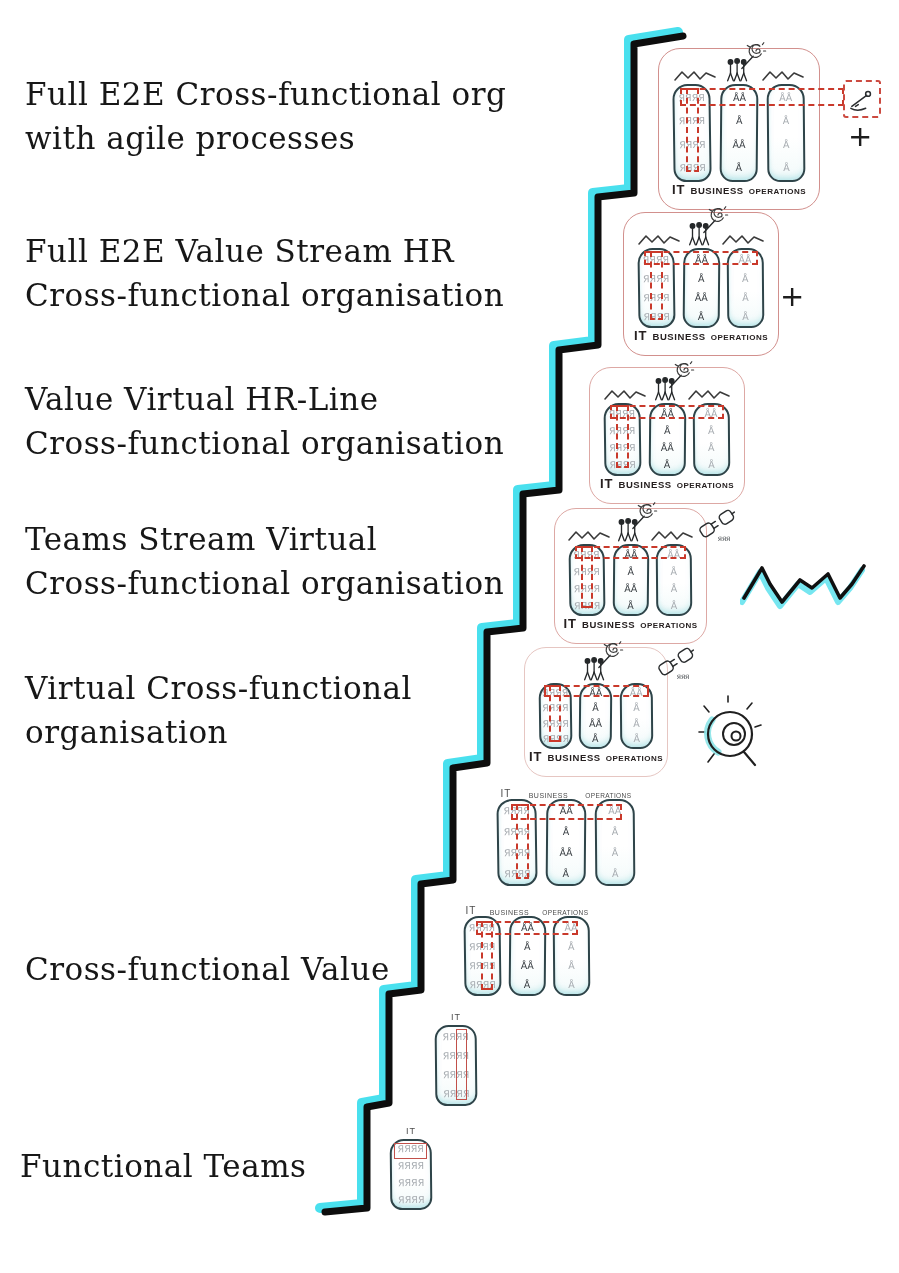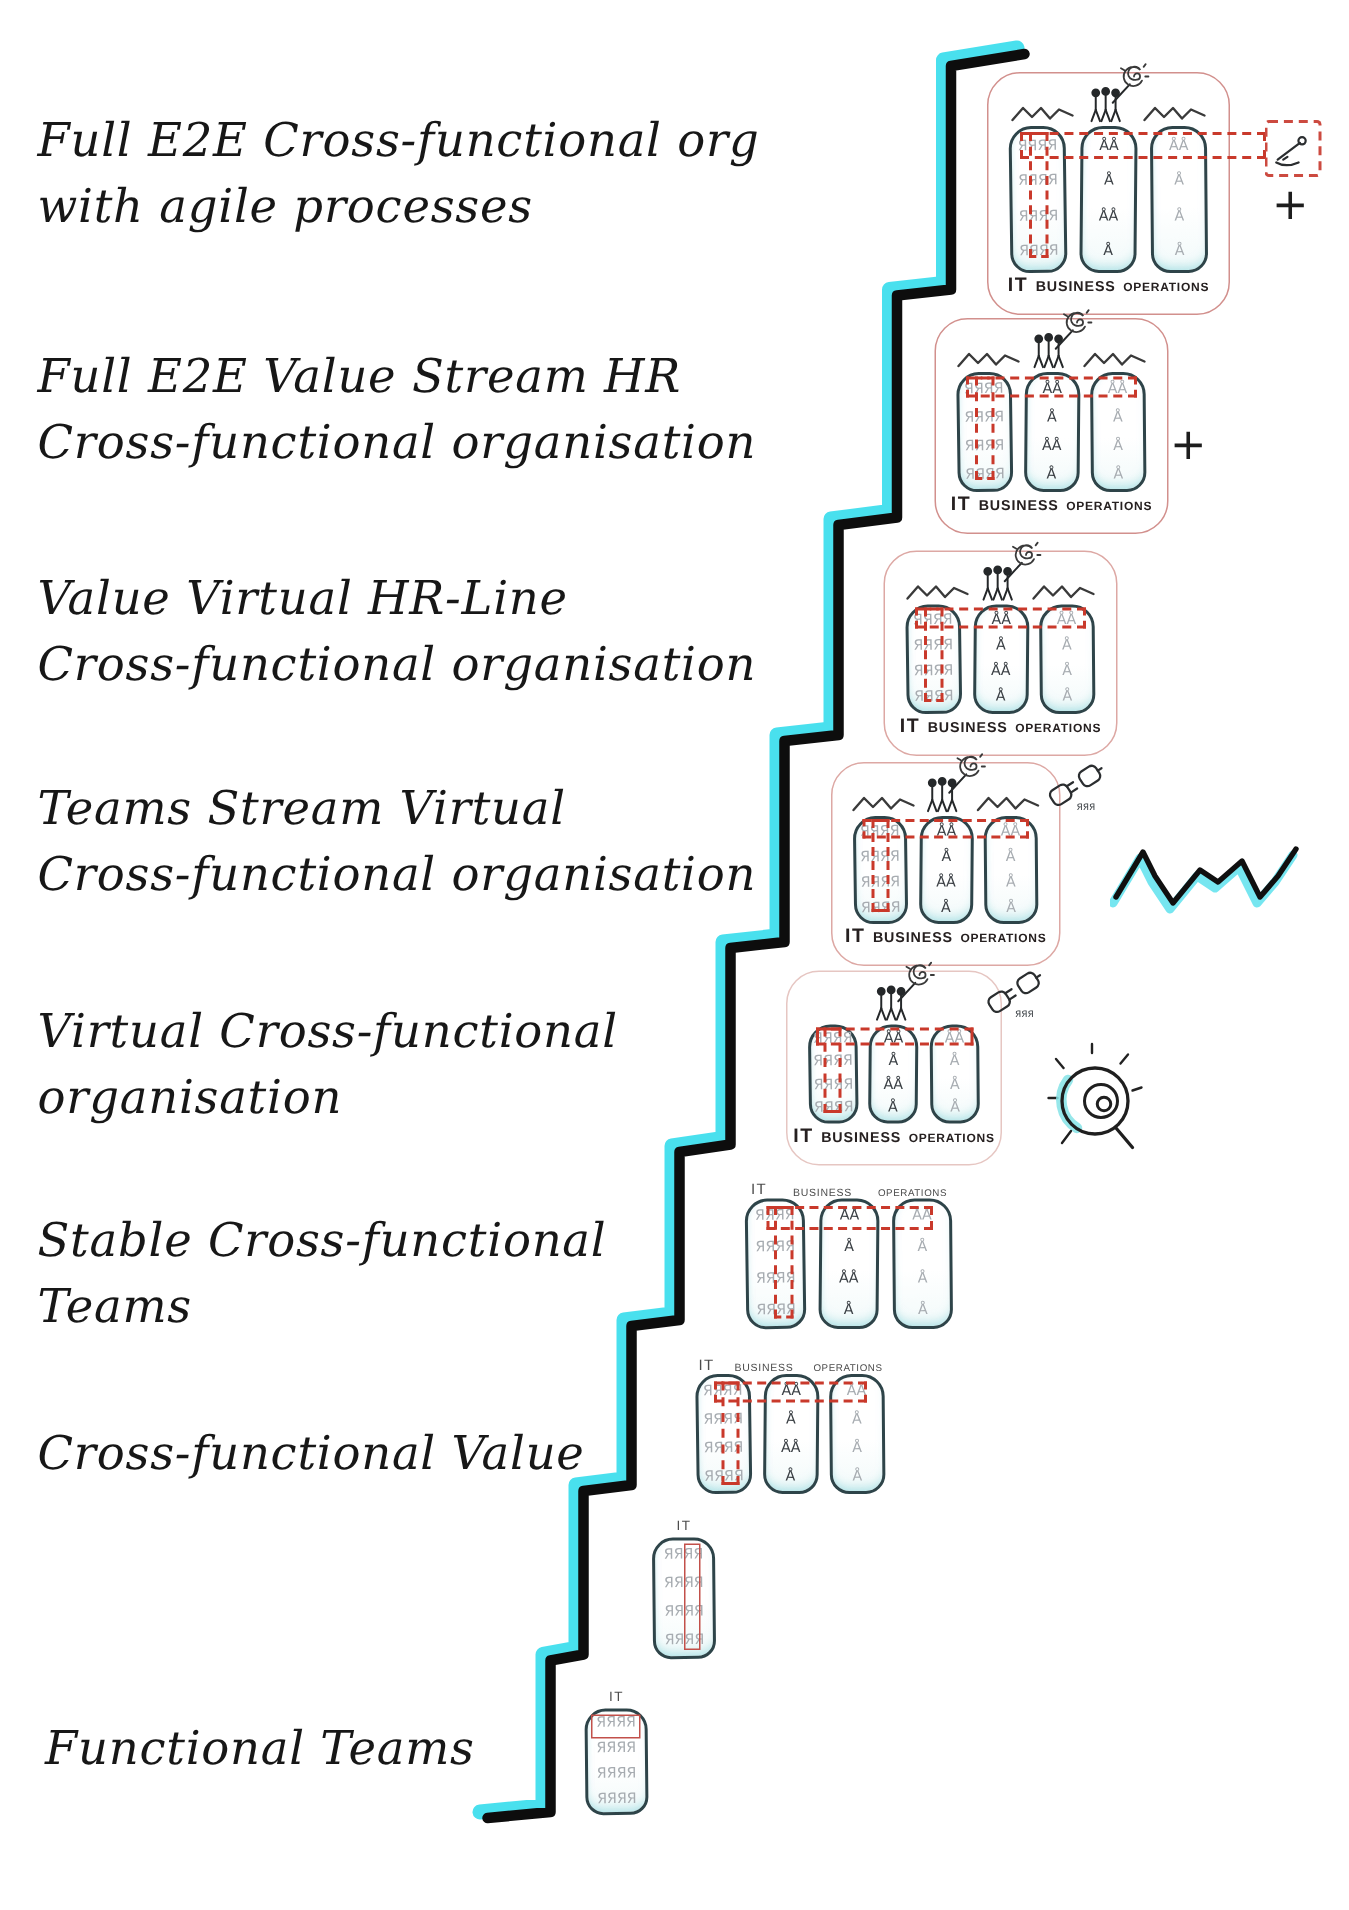--- a/index.html
+++ b/index.html
@@ -1,19 +1,19 @@
 <!DOCTYPE html>
 <html><head>
 <meta charset="utf-8">
 <style>
   html,body{margin:0;padding:0;background:#ffffff;}
   .stage{position:relative;width:899px;height:1273px;background:#fff;overflow:hidden;
          font-family:"DejaVu Serif",serif;}
   .stairs-svg{position:absolute;left:0;top:0;z-index:1;}
-  .label{position:absolute;z-index:3;font-style:italic;font-size:31px;line-height:44px;
+  .label{position:absolute;z-index:3;font-size:31px;line-height:44px;
          color:#171717;letter-spacing:.5px;white-space:nowrap;}
   .panel{position:absolute;z-index:2;}
   .container{position:absolute;inset:-2px;border-radius:22px;pointer-events:none;}
   .container.strong{border:1.6px solid #d2908d;}
   .container.faint{border:1.3px solid #dda8a4;}
   .container.ghost{border:1px solid #e6c6c2;}
   .deco-row{position:relative;height:32px;display:flex;align-items:flex-end;
             justify-content:space-around;padding:2px 10px 0 10px;}
   .deco-row .icon{display:inline-flex;}
   .spiral-abs{position:absolute;top:-10px;left:54%;}
@@ -434,24 +434,20 @@
         <line x1="58" y1="13" x2="53" y2="19" stroke="#222" stroke-width="1.6"></line>
         <line x1="5" y1="42" x2="11" y2="42" stroke="#222" stroke-width="1.6"></line>
         <line x1="67" y1="35" x2="61" y2="37" stroke="#222" stroke-width="1.6"></line>
         <path d="M18 30 a22 22 0 0 0 6 32" stroke="#85e3e6" stroke-width="7" opacity=".85"></path>
         <circle cx="36" cy="44" r="22" stroke="#1f1f1f" stroke-width="2.2"></circle>
         <circle cx="40" cy="44" r="11" stroke="#1f1f1f" stroke-width="2"></circle>
         <circle cx="42" cy="46" r="4.5" stroke="#1f1f1f" stroke-width="2"></circle>
         <line x1="50" y1="62" x2="61" y2="75" stroke="#1f1f1f" stroke-width="2.2"></line>
         <line x1="20" y1="64" x2="14" y2="72" stroke="#1f1f1f" stroke-width="1.6"></line>
       </svg></div>
-    <div class="label" style="left: 25px; top: 805px;">
-      <div>Stable Cross-functional</div>
-      <div>Teams</div>
-    </div>
     <div class="panel" style="left: 492px; top: 785px; width: 148px; height: 107px;">
       <div class="collabels">
         <span>IT</span>
         <span>BUSINESS</span>
         <span>OPERATIONS</span>
       </div>
       <div class="cols" style="margin: 0px 5px; height: 87px;">
         <div class="col" style="width: 29%; height: 100%; border-radius: 15px 15px 13px 13px; transform: rotate(-0.8deg);">
           <div class="row gray">ЯЯЯЯ</div>
           <div class="row gray">ЯЯЯЯ</div>
@@ -511,21 +507,21 @@
       <div class="cols" style="justify-content: center; height: 81px;">
         <div class="col" style="width: 42px; height: 100%; border-radius: 14px 14px 12px 12px; transform: rotate(-0.6deg);">
           <div class="row gray">ЯЯЯЯ</div>
           <div class="row gray">ЯЯЯЯ</div>
           <div class="row gray">ЯЯЯЯ</div>
           <div class="row gray">ЯЯЯЯ</div>
         </div>
       </div>
       <div class="ov solid" style="left: 26px; top: 17px; width: 11.44px; height: 71px;"></div>
     </div>
-    <div class="label" style="left: 30px; top: 1144px; text-align: center;">
+    <div class="label" style="left: 20px; top: 1144px; text-align: center;">
       <div>Functional Teams</div>
     </div>
     <div class="panel" style="left: 386px; top: 1126px; width: 50px; height: 90px;">
       <div class="single-label">IT</div>
       <div class="cols" style="justify-content: center; height: 71px;">
         <div class="col" style="width: 42px; height: 100%; border-radius: 14px 14px 12px 12px; transform: rotate(-0.6deg);">
           <div class="row gray">ЯЯЯЯ</div>
           <div class="row gray">ЯЯЯЯ</div>
           <div class="row gray">ЯЯЯЯ</div>
           <div class="row gray">ЯЯЯЯ</div>

